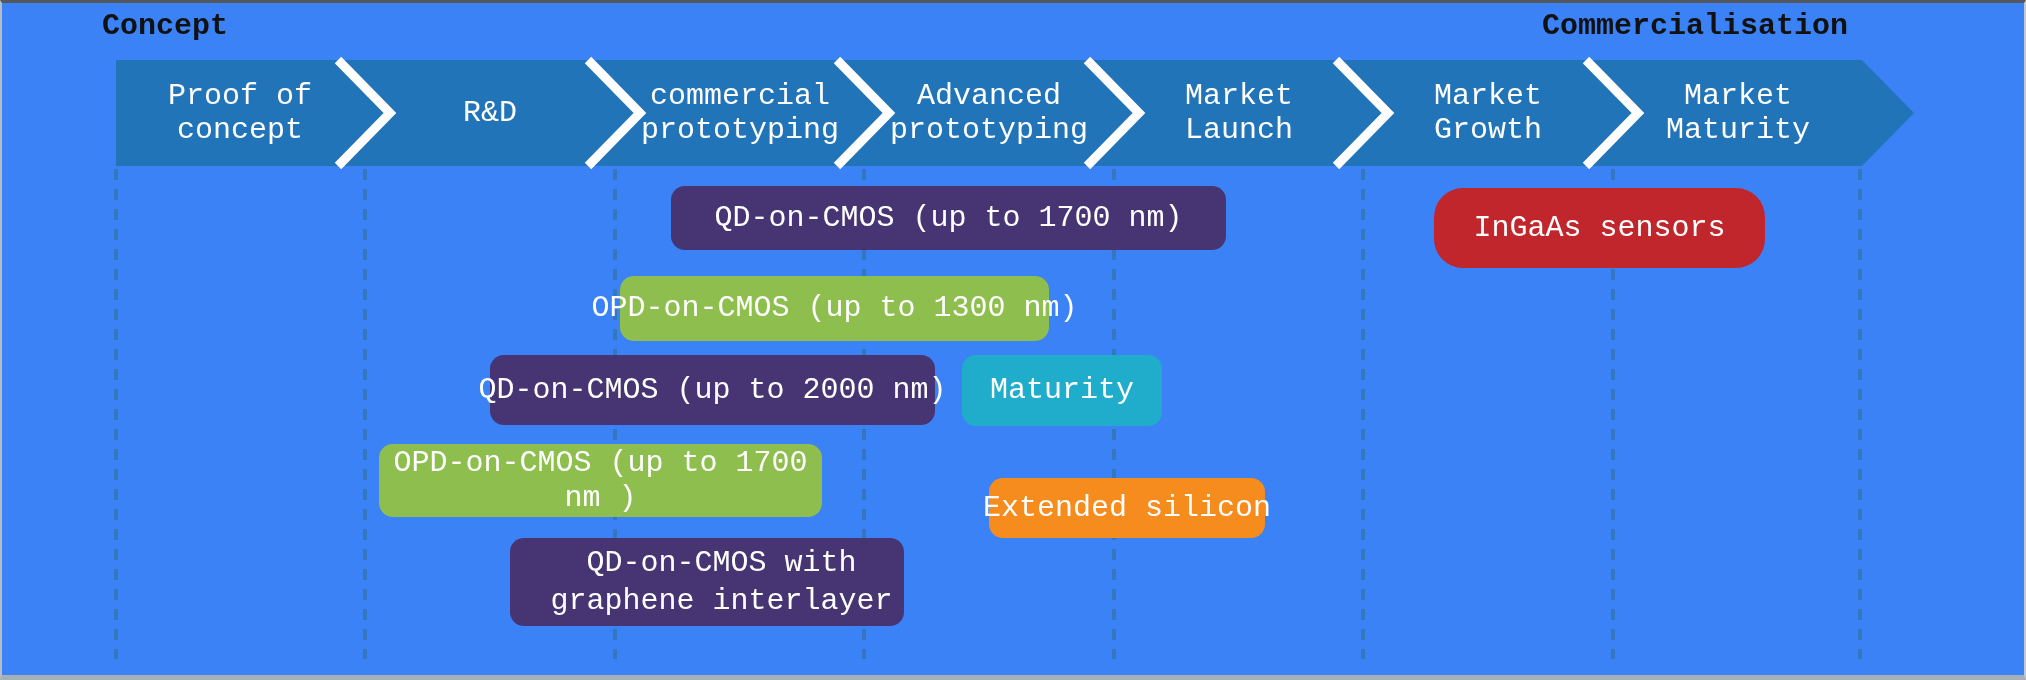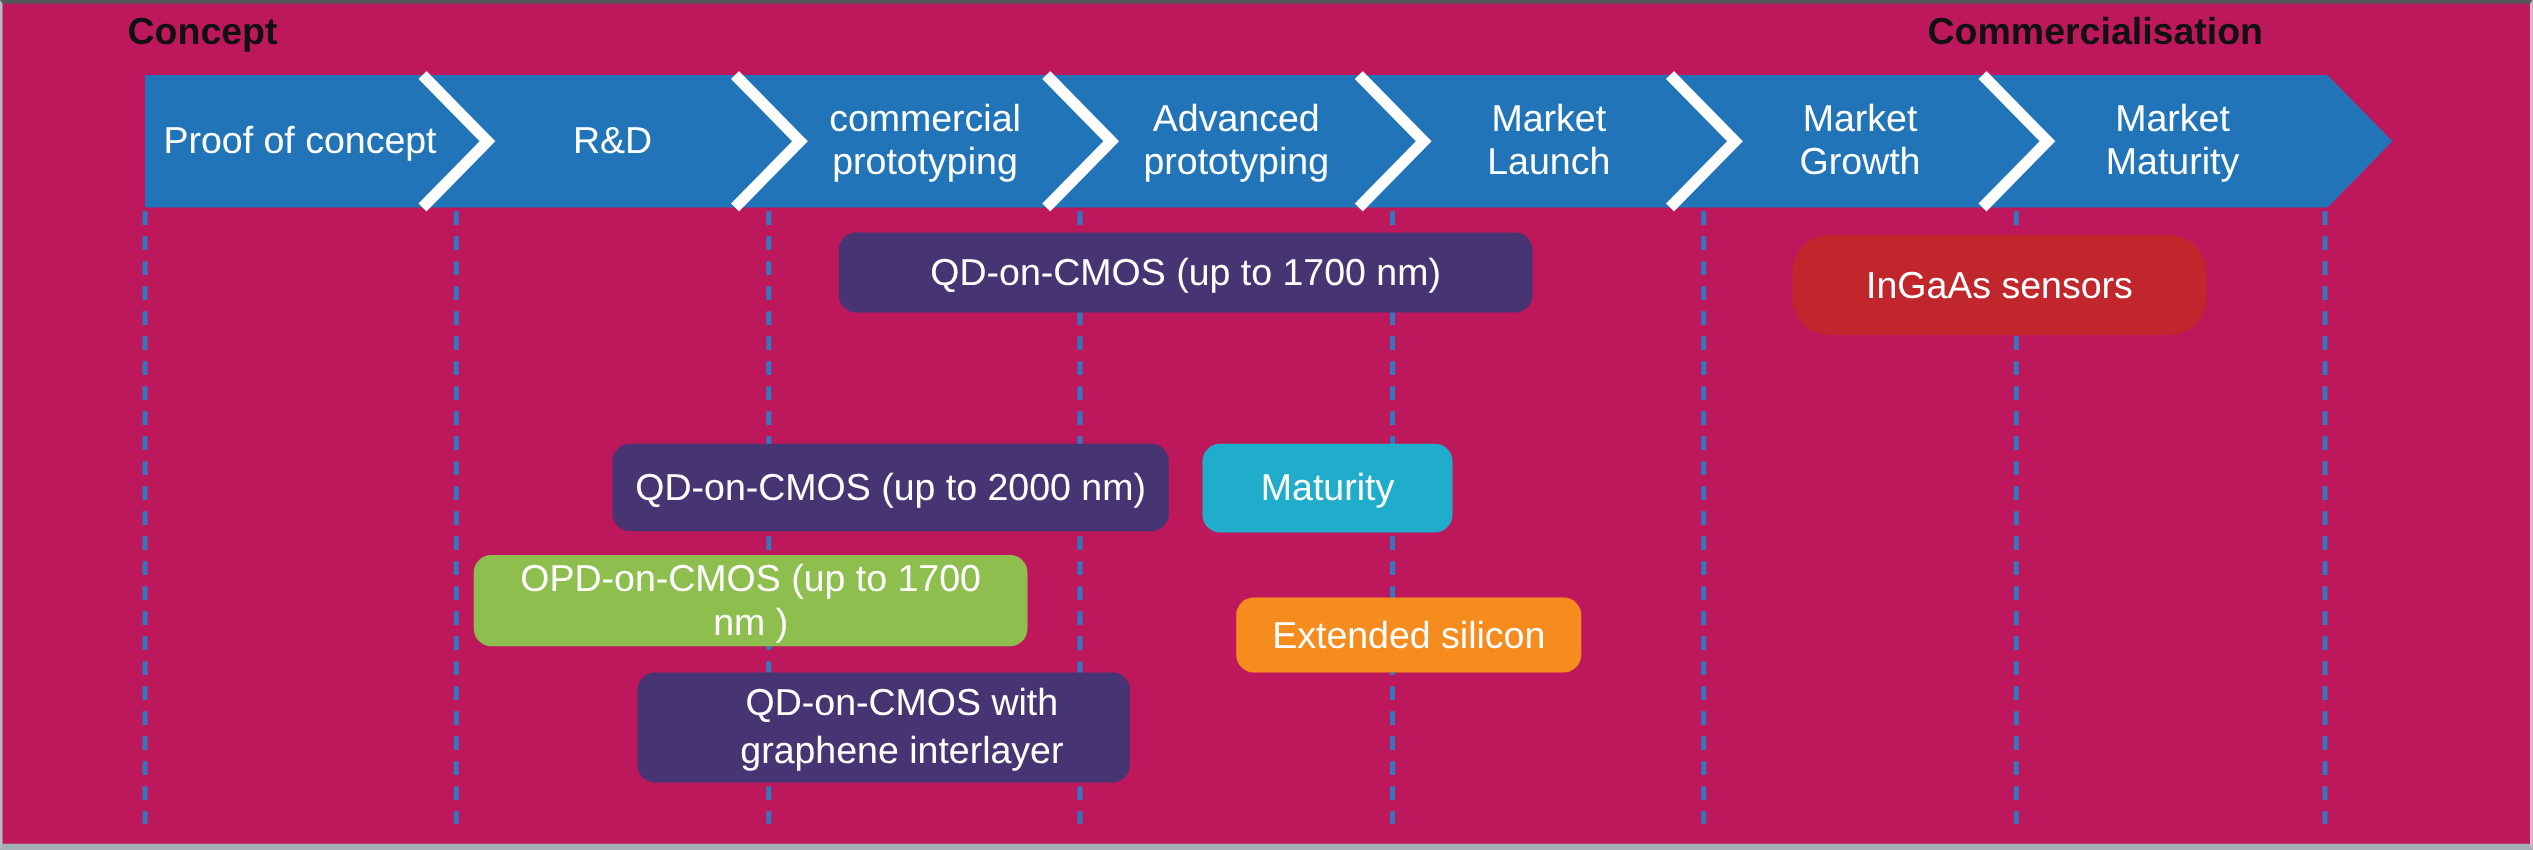--- a/index.html
+++ b/index.html
@@ -1,25 +1,25 @@
 <!DOCTYPE html>
 <html><head>
 <meta charset="utf-8">
 <style>
   html,body{margin:0;padding:0;background:#ffffff;}
   .canvas{
     position:relative;
     width:2026px;height:680px;
     box-sizing:border-box;
-    background:#be185d;
+    background:#3b82f6;
     border-top:3px solid #54585c;
     border-left:2px solid #b6bcc1;
     border-right:2px solid #c3c9cd;
     border-bottom:5px solid #a4b0b6;
-    font-family:Liberation Sans, sans-serif;
+    font-family:Liberation Mono, monospace;
     overflow:hidden;
   }
   .arrow-svg{position:absolute;left:0;top:0;width:2026px;height:680px;}
   .title{
     position:absolute;top:6px;
     font-size:30px;font-weight:bold;color:#111111;
     white-space:nowrap;
   }
   .title.concept{left:100px;}
   .title.commercialisation{left:1540px;}
@@ -109,20 +109,23 @@
     <span>Market</span>
     <span>Maturity</span>
   </div>
 
   <div class="box b0" style="background: rgb(71, 52, 114);">
     <span>QD-on-CMOS (up to 1700 nm)</span>
   </div>
   <div class="box b1" style="background: rgb(192, 38, 44);">
     <span>InGaAs sensors</span>
   </div>
+  <div class="box b2" style="background: rgb(141, 190, 78);">
+    <span>OPD-on-CMOS (up to 1300 nm)</span>
+  </div>
   <div class="box b3" style="background: rgb(71, 52, 114);">
     <span>QD-on-CMOS (up to 2000 nm)</span>
   </div>
   <div class="box b4" style="background: rgb(32, 173, 203);">
     <span>Maturity</span>
   </div>
   <div class="box b5" style="background: rgb(141, 190, 78);">
     <span>OPD-on-CMOS (up to 1700</span>
     <span>nm )</span>
   </div>

